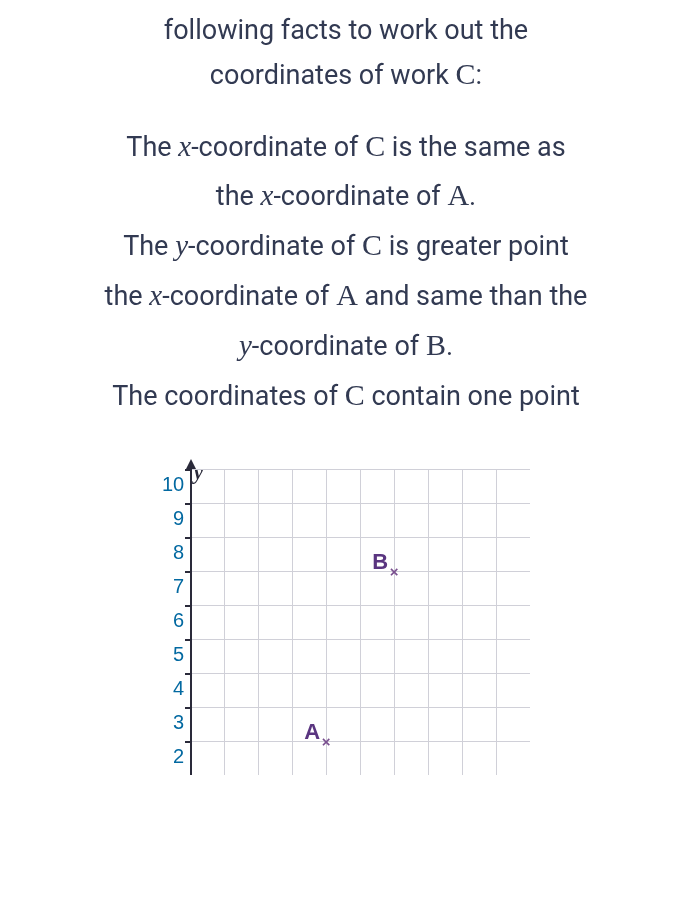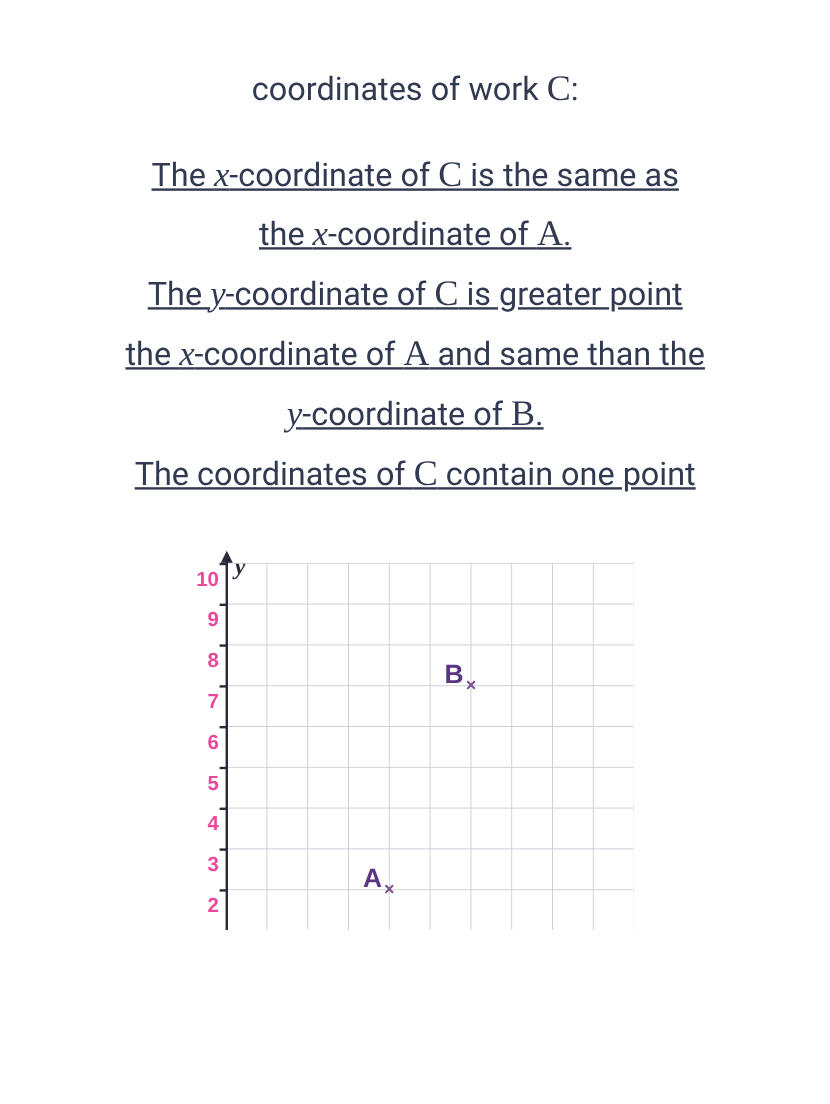--- a/index.html
+++ b/index.html
@@ -22,21 +22,20 @@
       line-height: 1.5;
       color: #323a52;
       margin-bottom: 25px;
     }
     .facts {
       text-align: center;
       font-size: 27px;
       line-height: 1.65;
       color: #323a52;
       margin-bottom: 50px;
-      text-decoration: underline;
     }
     .math-var {
       font-family: "Times New Roman", Georgia, serif;
       font-style: italic;
       font-size: 29px;
     }
     .math-point {
       font-family: "Times New Roman", Georgia, serif;
       font-size: 30px;
       font-style: normal;
@@ -60,23 +59,23 @@
       color: #2a2a3a;
     }
     .grid-wrapper {
       display: flex;
     }
     .y-ticks {
       display: flex;
       flex-direction: column;
       align-items: flex-end;
       margin-right: 6px;
-      font-size: 17px;
-      font-weight: bold;
-      color: #ec4899;
+      font-size: 20px;
+      font-weight: normal;
+      color: #0369a1;
       font-family: Arial, sans-serif;
     }
     .y-tick {
       height: 34px;
       display: flex;
       align-items: flex-start;
       line-height: 1;
       margin-top: -9px;
       margin-bottom: 9px;
     }
@@ -140,21 +139,21 @@
       font-size: 15px;
       color: #7a508f;
       transform: translate(-50%, -50%);
       font-weight: bold;
     }
   </style>
 </head>
 <body>
 
 <div class="intro-text">
-  <br>
+  <span>following facts to work out the</span><br>
   <span>coordinates of work </span><span class="math-point">C</span><span>:</span>
 </div>
 
 <div class="facts">
   <div>
     <span>The </span><span class="math-var">x</span><span>-coordinate of </span><span class="math-point">C</span><span> is the same as</span><br>
     <span>the </span><span class="math-var">x</span><span>-coordinate of </span><span class="math-point">A</span><span>.</span>
   </div>
   <div>
     <span>The </span><span class="math-var">y</span><span>-coordinate of </span><span class="math-point">C</span><span> is greater point</span><br>

